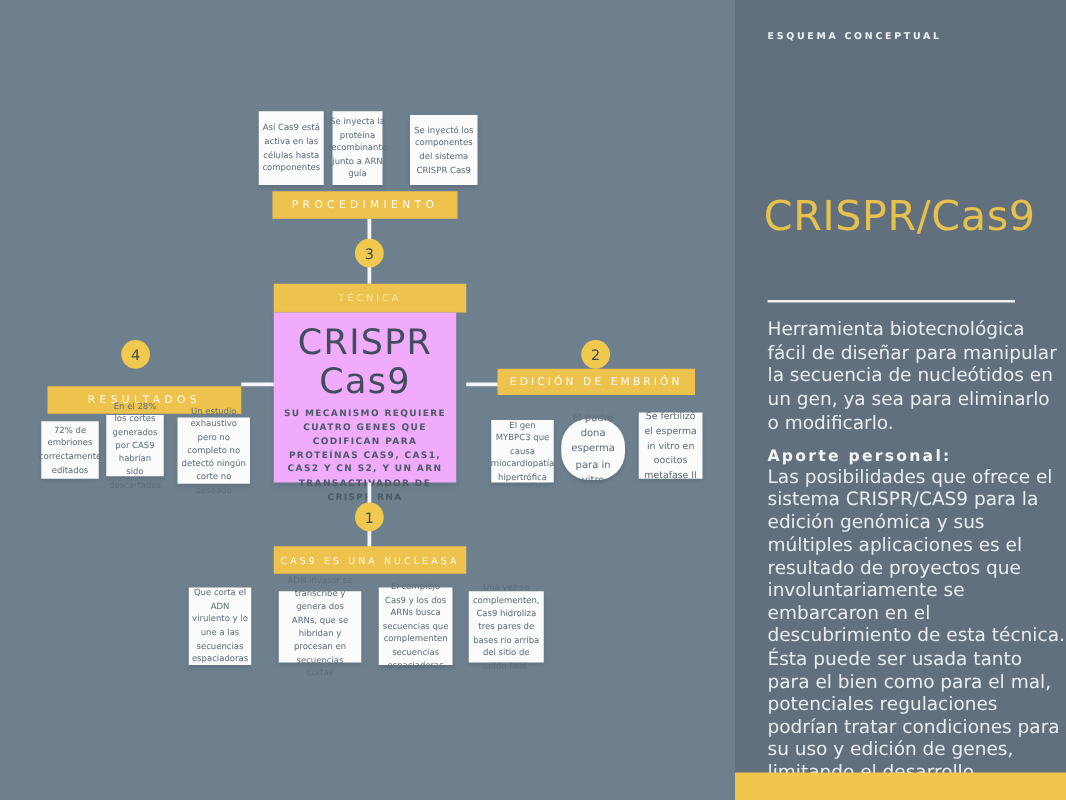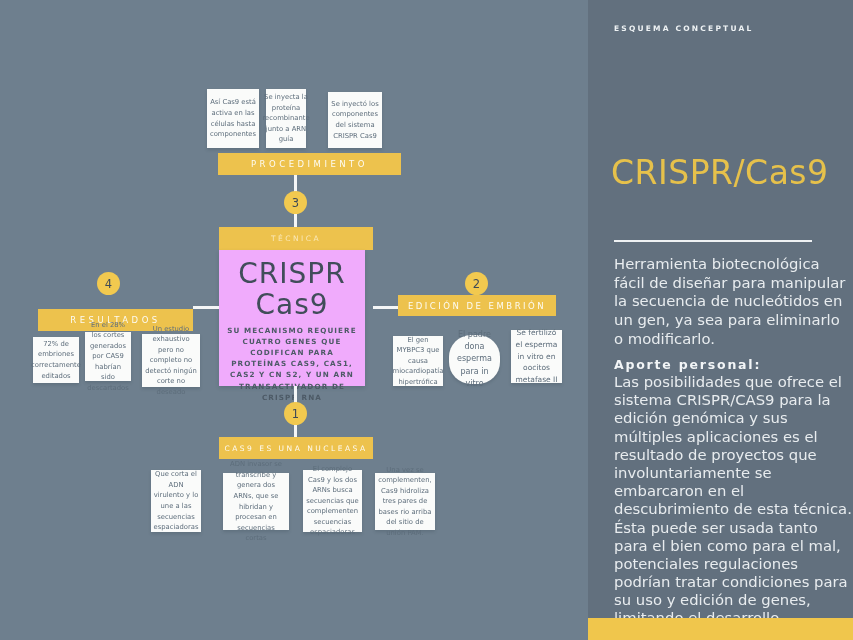--- a/index.html
+++ b/index.html
@@ -35,21 +35,21 @@
 </style>
 </head>
 <body>
 
 <div id="root">
 
   <div class="sbox" style="left:207px;top:89px;width:52px;height:59px;">Así Cas9 está activa en las células hasta componentes</div>
   <div class="sbox" style="left:266px;top:89px;width:40px;height:59px;">Se inyecta la proteína recombinante junto a ARN guía</div>
   <div class="sbox" style="left:328px;top:92px;width:54px;height:56px;">Se inyectó los componentes del sistema CRISPR Cas9</div>
 
-  <div class="ybar" style="left:218px;top:153px;width:183px;height:22px;">PROCEDIMIENTO</div>
+  <div class="ybar" style="left:218px;top:153px;width:148px;height:22px;">PROCEDIMIENTO</div>
 
   <div class="vline" style="left:294px;top:175px;height:18px;"></div>
   <div class="ncircle" style="left:284px;top:191px;">3</div>
   <div class="vline" style="left:294px;top:213px;height:14px;"></div>
 
   <div class="ybar muted" style="left:219px;top:227px;width:154px;height:23px;">TÉCNICA</div>
 
   <div class="center-box">
     <div class="center-title">CRISPR</div>
     <div class="center-title" style="margin-top:0;text-align:center;">Cas9</div>

